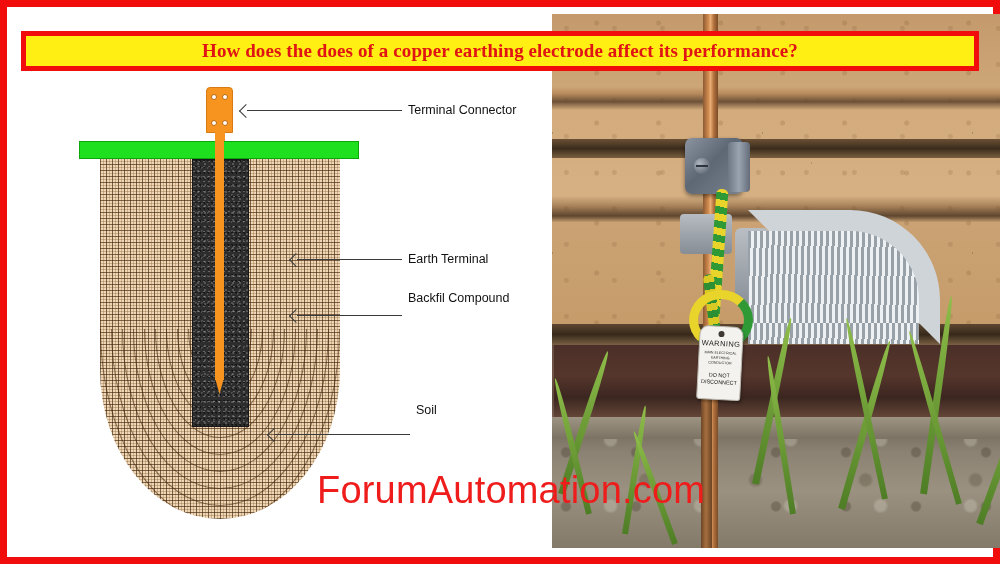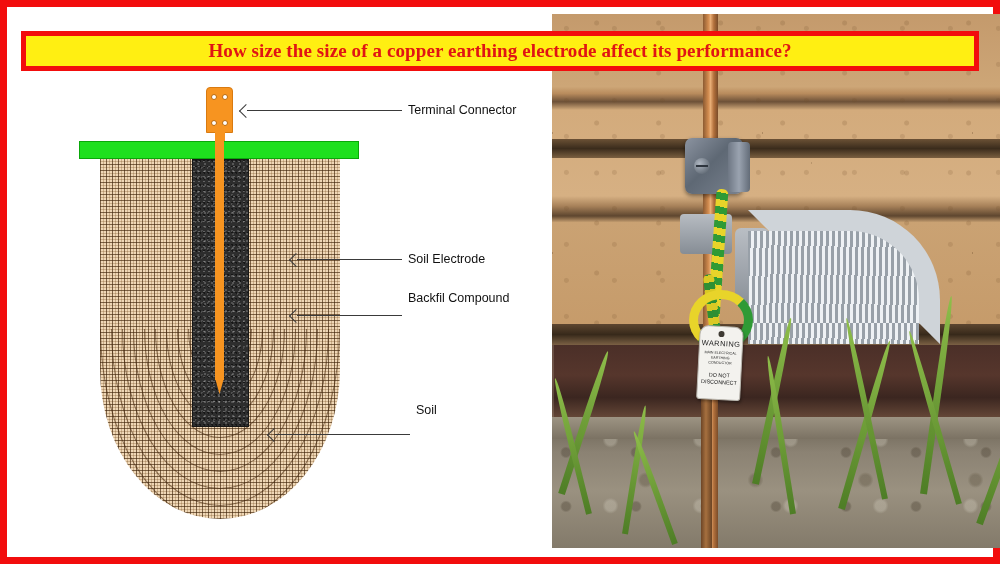--- a/index.html
+++ b/index.html
@@ -210,21 +210,21 @@
     <div class="leader" style="left:290px;top:252px;width:105px;"></div>
     <div class="arrow" style="left:284px;top:248px;"></div>
 
     <div class="leader" style="left:290px;top:308px;width:105px;"></div>
     <div class="arrow" style="left:284px;top:304px;"></div>
 
     <div class="leader" style="left:268px;top:427px;width:135px;"></div>
     <div class="arrow" style="left:262px;top:423px;"></div>
 
     <div class="lbl" style="left:401px;top:96px;">Terminal Connector</div>
-    <div class="lbl" style="left:401px;top:245px;">Soil Electrode</div>
+    <div class="lbl" style="left:401px;top:245px;">Earth Terminal</div>
     <div class="lbl" style="left:401px;top:284px;">Backfil Compound</div>
     <div class="lbl" style="left:409px;top:396px;">Soil</div>
   </div>
 
   <div id="photo">
     <div class="ph-wall"></div>
     <div class="ph-mortar m1"></div>
     <div class="ph-mortar m2"></div>
     <div class="ph-darkbrick"></div>
     <div class="ph-ground"></div>
@@ -261,23 +261,24 @@
     <div class="grass" style="left:120px;top:410px;width:6px;height:120px;transform:rotate(-20deg);"></div>
     <div class="grass" style="left:200px;top:300px;width:7px;height:170px;transform:rotate(12deg);"></div>
     <div class="grass" style="left:238px;top:340px;width:6px;height:160px;transform:rotate(-9deg);"></div>
     <div class="grass" style="left:286px;top:320px;width:7px;height:175px;transform:rotate(16deg);"></div>
     <div class="grass" style="left:330px;top:300px;width:6px;height:185px;transform:rotate(-12deg);"></div>
     <div class="grass" style="left:368px;top:280px;width:7px;height:200px;transform:rotate(8deg);"></div>
     <div class="grass" style="left:404px;top:310px;width:6px;height:180px;transform:rotate(-16deg);"></div>
     <div class="grass" style="left:424px;top:350px;width:7px;height:160px;transform:rotate(20deg);"></div>
   </div>
 
+  <div class="watermark">ForumAutomation.com</div>
 
   <div id="banner">
-    <span class="ttl">How size the size of a copper earthing electrode affect its performance?</span>
+    <span class="ttl">How does the does of a copper earthing electrode affect its performance?</span>
   </div>
 
   <div id="toolbar">
     <div class="tb">➤</div>
     <div class="tb">╱</div>
     <div class="tb">▣</div>
     <div class="tb">○</div>
     <div class="tb">⋯</div>
   </div>
 

